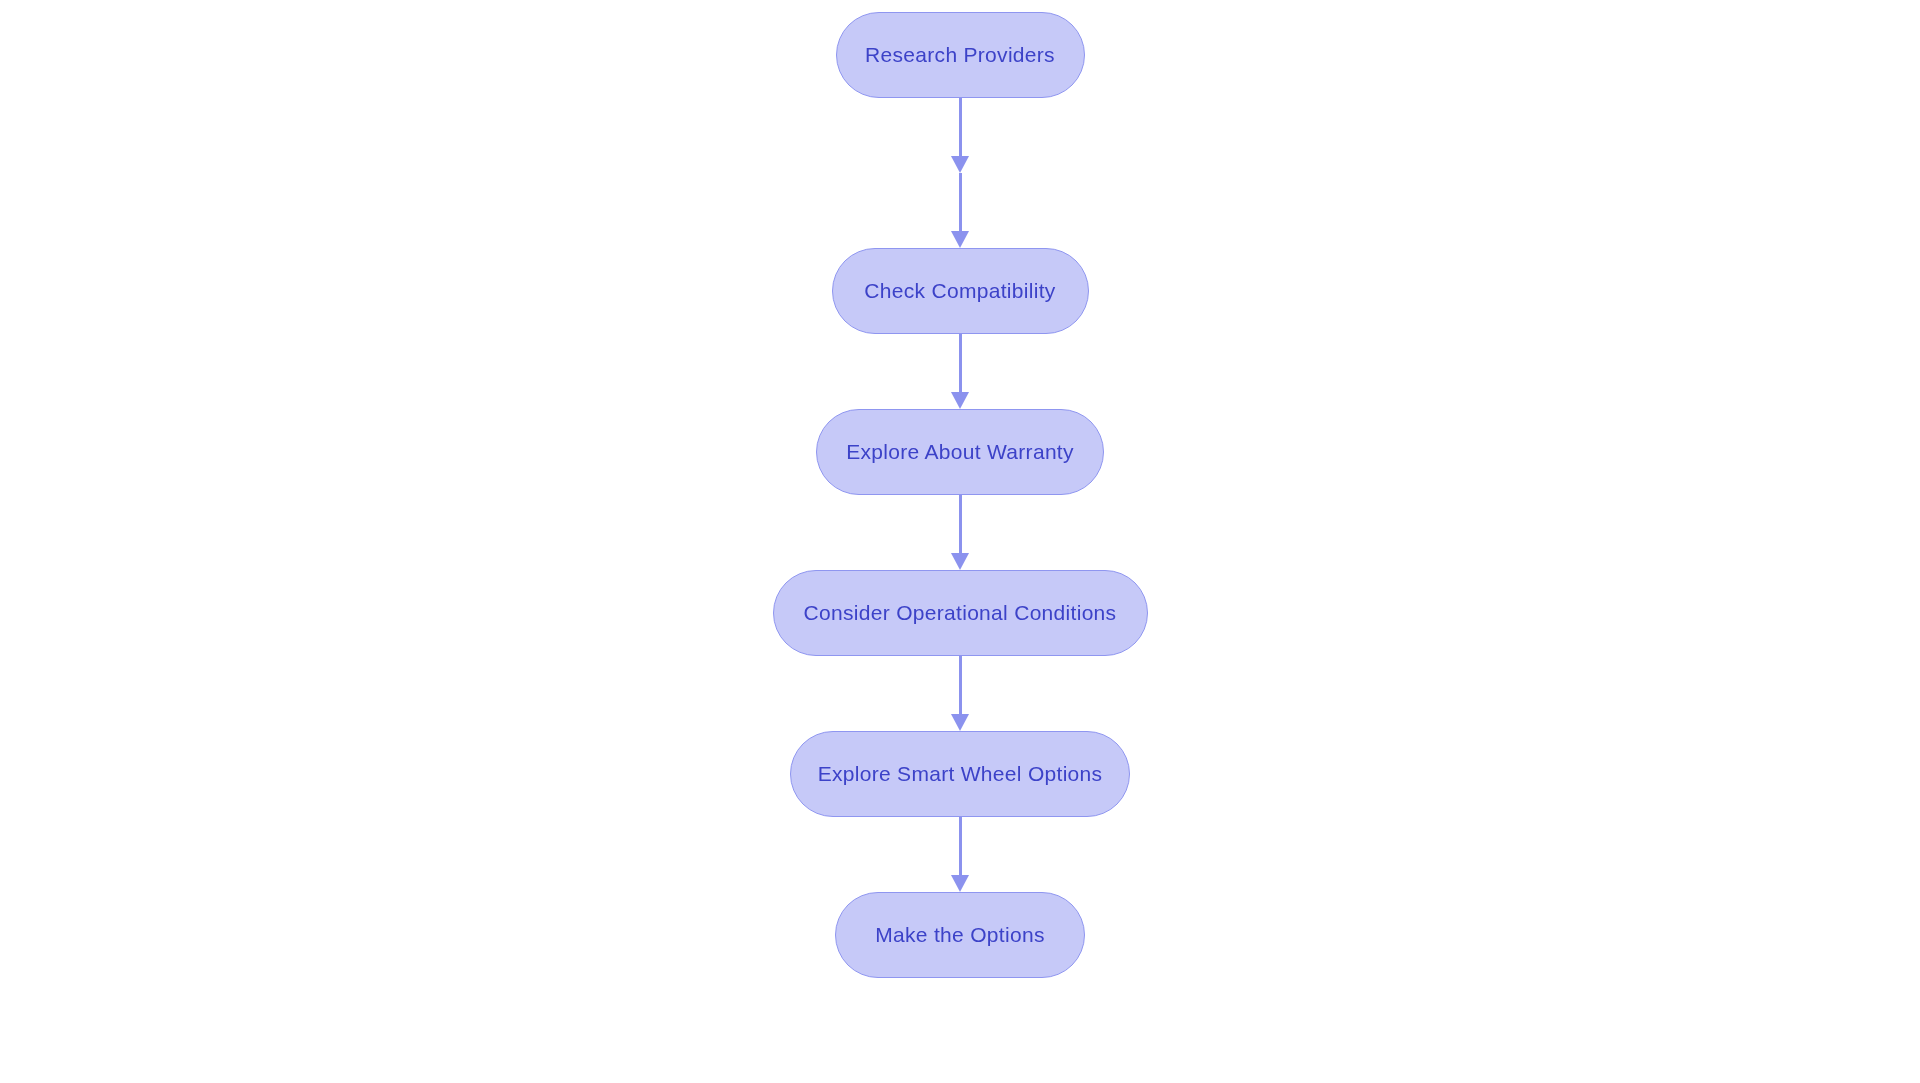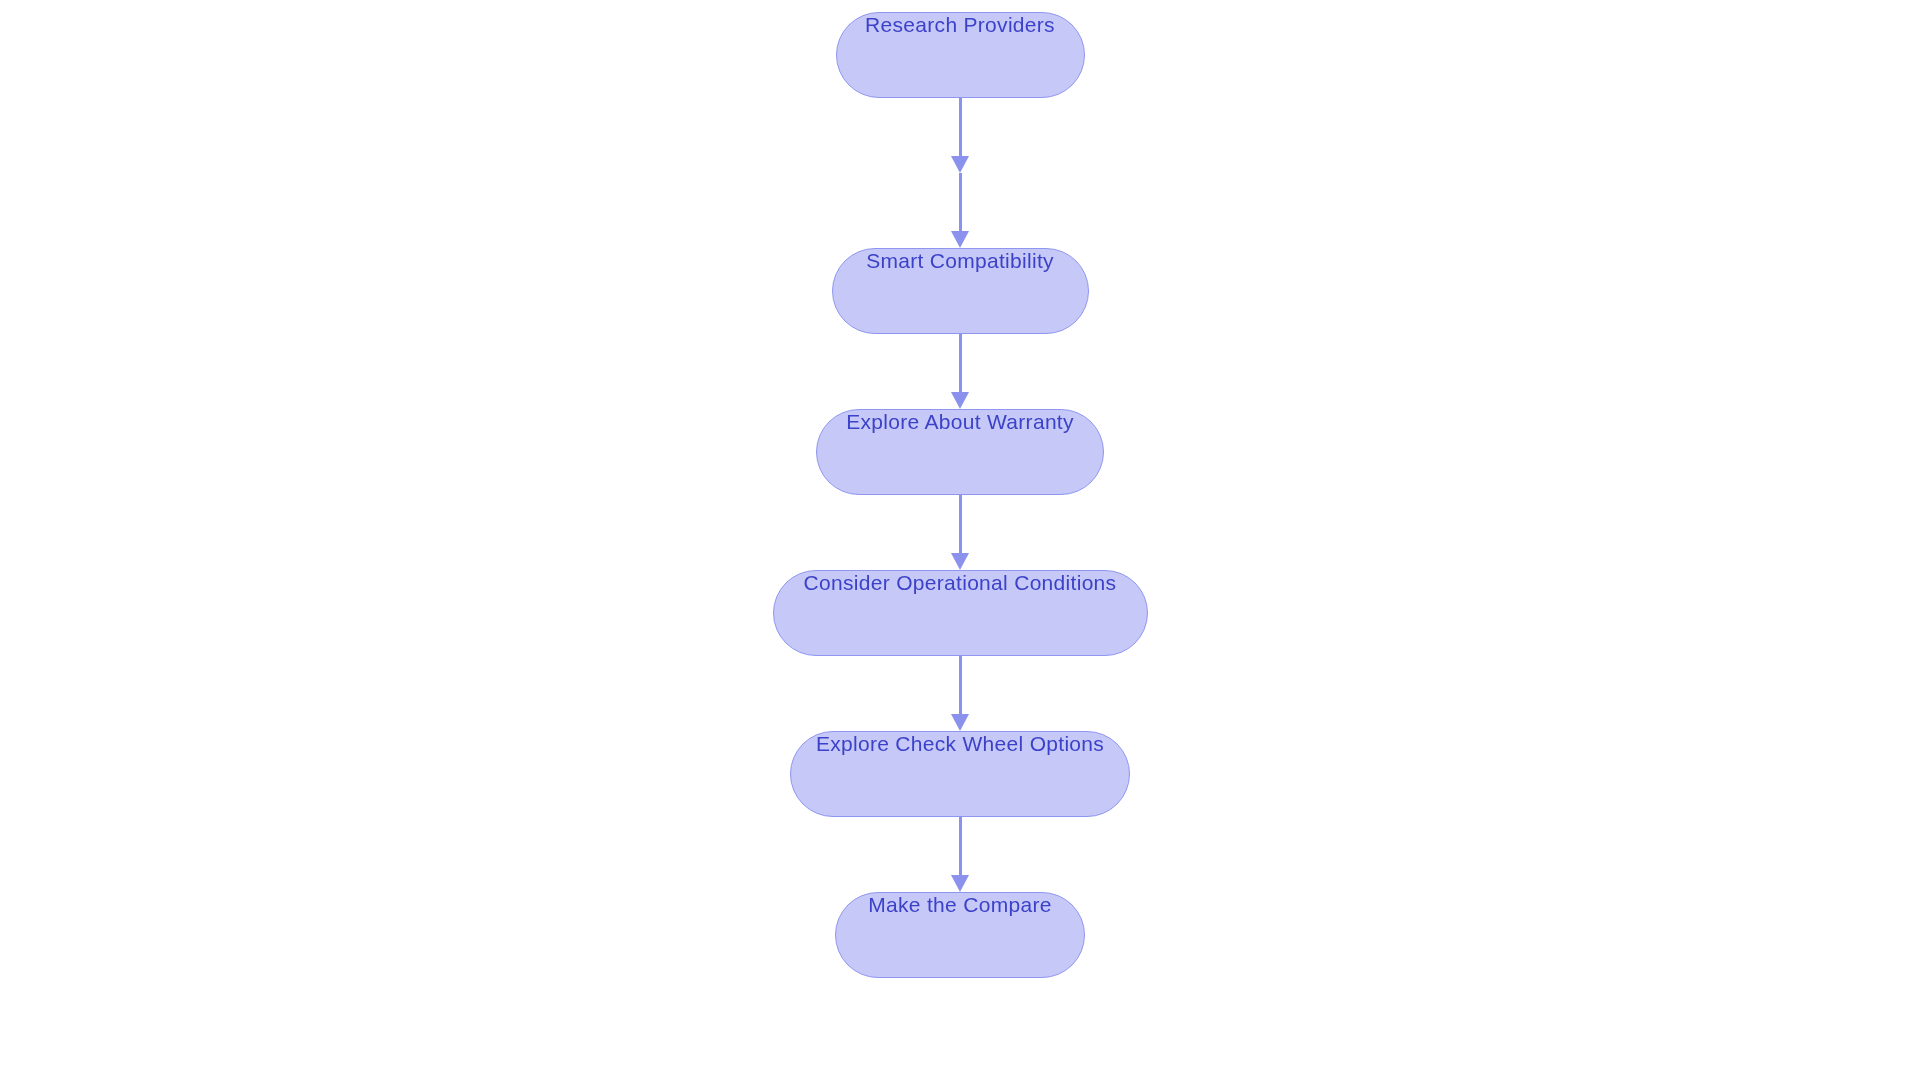--- a/index.html
+++ b/index.html
@@ -23,21 +23,21 @@
   .node {
     height: 86px;
     box-sizing: border-box;
     border-radius: 43px;
     background: var(--node-fill, #c6c9f8);
     border: 1.5px solid var(--node-border, #8f96f0);
     color: var(--node-text, #3c42c8);
     font-size: 21px;
     letter-spacing: 0.3px;
     display: flex;
-    align-items: flex-start;
+    align-items: center;
     justify-content: center;
     text-align: center;
     flex: 0 0 auto;
   }
   .connector {
     height: 75px;
     flex: 0 0 auto;
     display: flex;
     flex-direction: column;
     align-items: center;
@@ -72,21 +72,21 @@
     <div class="head"></div>
   </div>
 
 
   <div class="connector">
     <div class="line"></div>
     <div class="head"></div>
   </div>
 
   <div class="node" style="width:257px">
-    <span>Smart Compatibility</span>
+    <span>Check Compatibility</span>
   </div>
 
   <div class="connector">
     <div class="line"></div>
     <div class="head"></div>
   </div>
 
   <div class="node" style="width:288px">
     <span>Explore About Warranty</span>
   </div>
@@ -99,25 +99,25 @@
   <div class="node" style="width:375px">
     <span>Consider Operational Conditions</span>
   </div>
 
   <div class="connector">
     <div class="line"></div>
     <div class="head"></div>
   </div>
 
   <div class="node" style="width:340px">
-    <span>Explore Check Wheel Options</span>
+    <span>Explore Smart Wheel Options</span>
   </div>
 
   <div class="connector">
     <div class="line"></div>
     <div class="head"></div>
   </div>
 
   <div class="node" style="width:250px">
-    <span>Make the Compare</span>
+    <span>Make the Options</span>
   </div>
 
 </div>
 
 </body></html>

